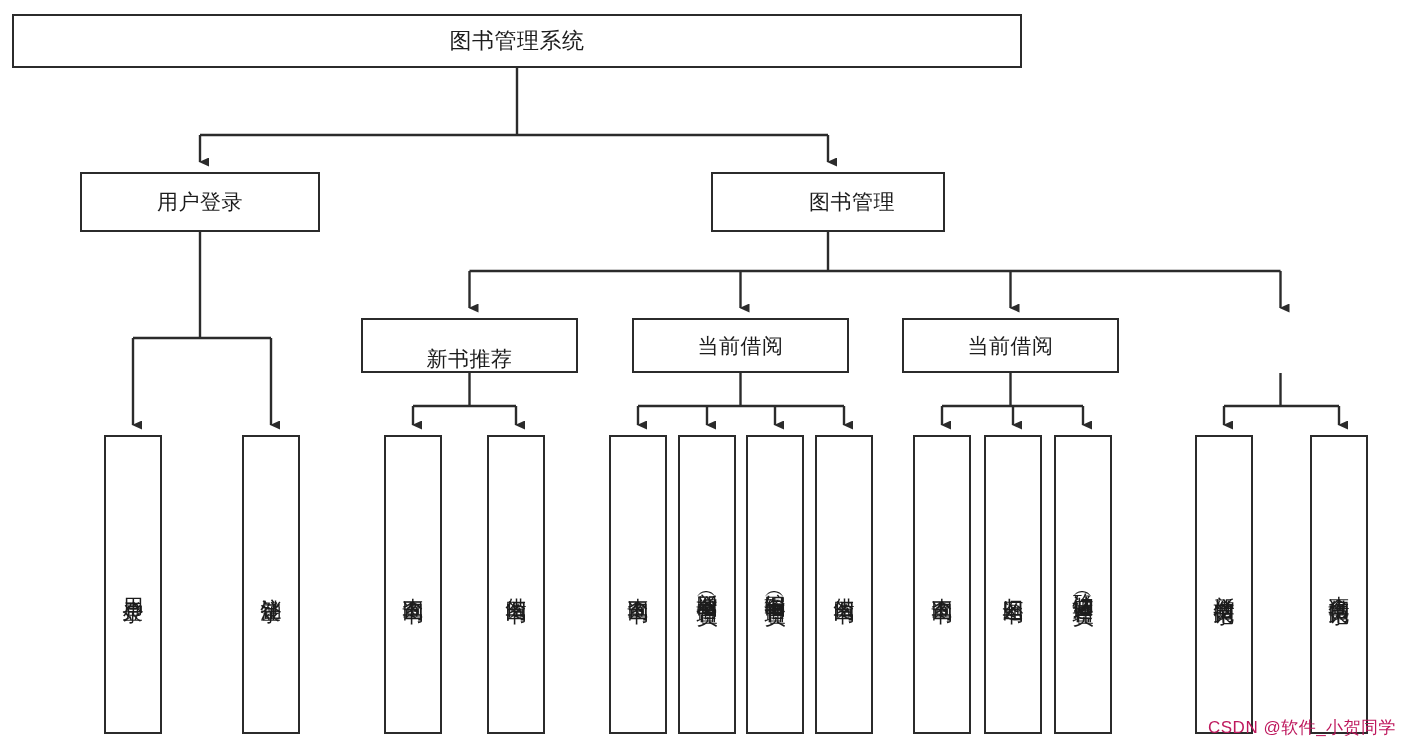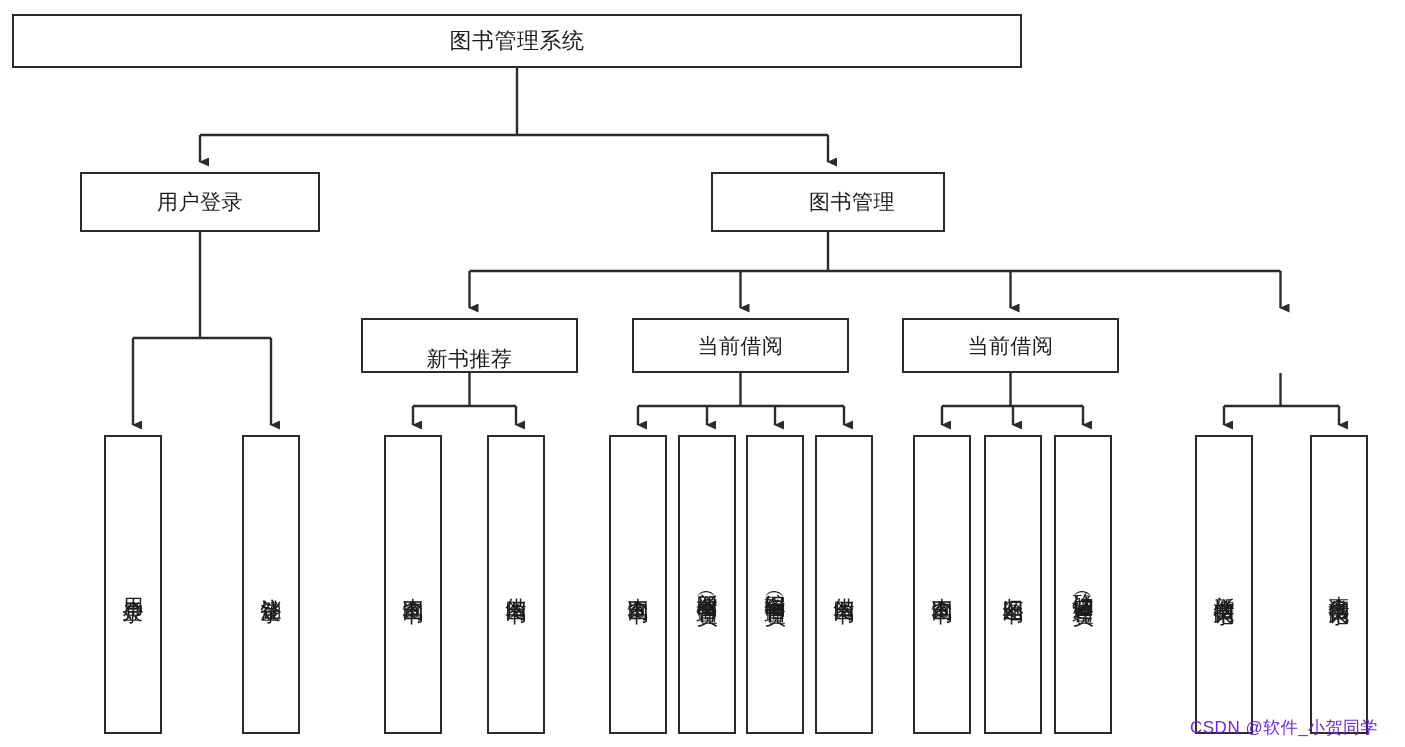--- a/index.html
+++ b/index.html
@@ -57,25 +57,26 @@
     font-size: 21px;
     line-height: 1.05;
     letter-spacing: 2px;
     max-height: 100%;
   }
   .node.root .label {
     font-size: 22px;
   }
   .watermark {
     position: absolute;
-    color: #6d28d9;
+    color: #be185d;
     font-size: 17px;
     letter-spacing: 0.5px;
     white-space: nowrap;
     z-index: 5;
+    margin-left: 18px;
   }
 </style>
 </head>
 <body>
 
 <div id="canvas">
 
   <svg id="edges" viewBox="0 0 1405 747" width="1405" height="747" xmlns="http://www.w3.org/2000/svg">
     <defs>
       <marker id="arrowhead" markerWidth="9" markerHeight="10" refX="4.5" refY="9" orient="auto" markerUnits="userSpaceOnUse">

